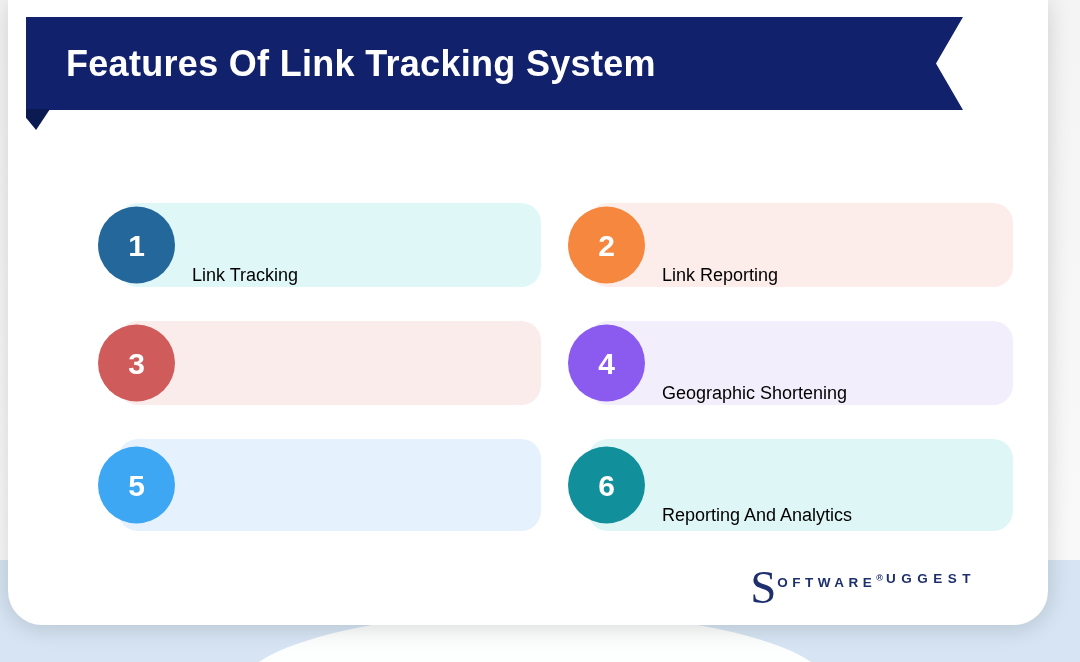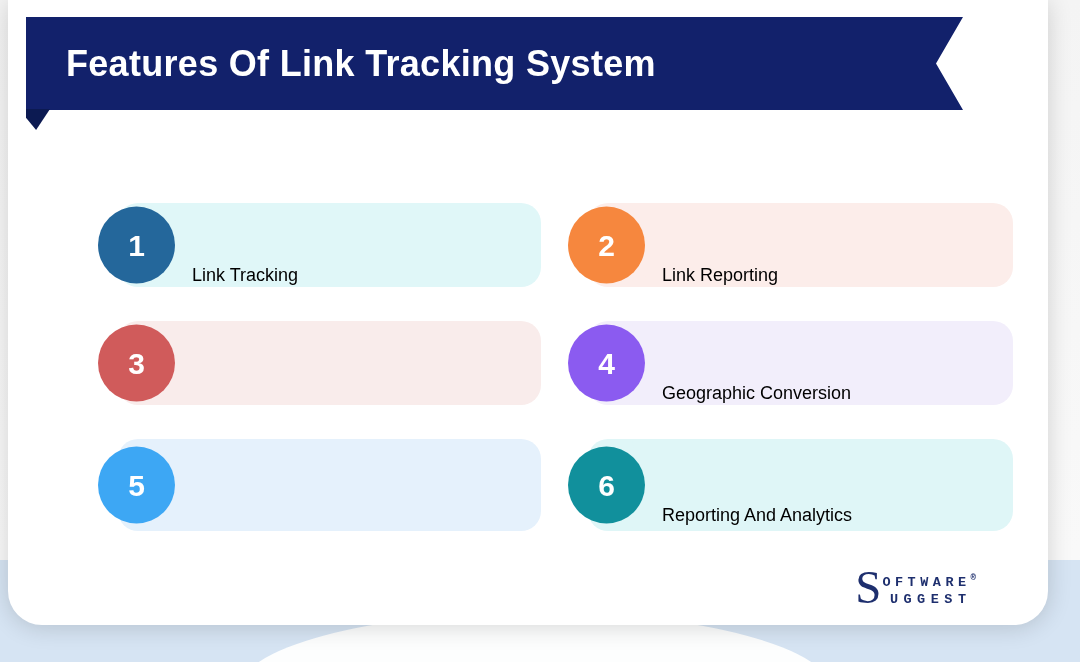--- a/index.html
+++ b/index.html
@@ -91,21 +91,21 @@
     position:absolute;right:72px;top:565px;
     color:#1e2f6e;
     display:flex;align-items:flex-start;
     user-select:none;
   }
   .logo-s{
     font-family:"Liberation Serif","DejaVu Serif",serif;
     font-size:47px;line-height:44px;font-weight:400;
     margin-right:1px;
   }
-  .logo-lines{display:flex;flex-direction:column;padding-top:5px;font-family:Liberation Mono, monospace;}
+  .logo-lines{display:flex;flex-direction:row;padding-top:5px;}
   .logo-l1,.logo-l2{
     font-size:13.5px;font-weight:600;letter-spacing:4.5px;line-height:17px;
   }
   .logo-l1 sup{font-size:9px;letter-spacing:0;vertical-align:6px;}
   .logo-l2{padding-left:3px;letter-spacing:5.5px;text-align:center;}
 </style>
 </head>
 <body>
 
 <div class="stage">
@@ -151,21 +151,21 @@
           </div>
       </div>
 
       <div class="feature" style="--c: #8B5BF0; --bg: #F2EEFB;">
         <div class="pill"></div>
         <div class="num-circle">4</div>
         <div class="bitebox">
             <span class="bite t"></span>
             <span class="bite b"></span>
           </div>
-        <div class="label">Geographic Conversion</div>
+        <div class="label">Geographic Shortening</div>
       </div>
 
       <div class="feature" style="--c: #3DA7F4; --bg: #E5F1FC;">
         <div class="pill"></div>
         <div class="num-circle">5</div>
         <div class="bitebox">
             <span class="bite t"></span>
             <span class="bite b"></span>
           </div>
       </div>

